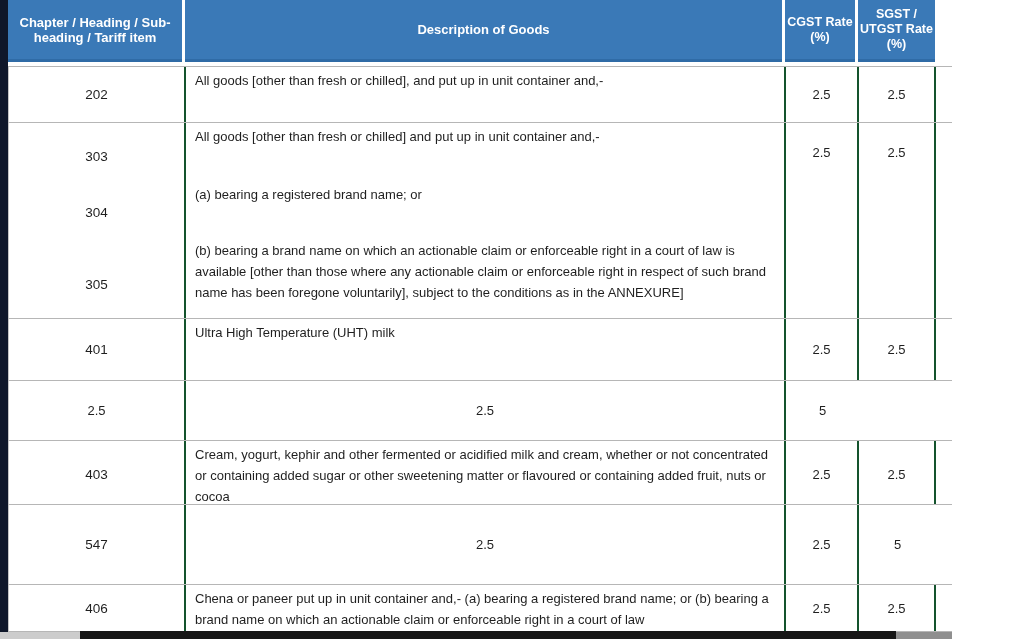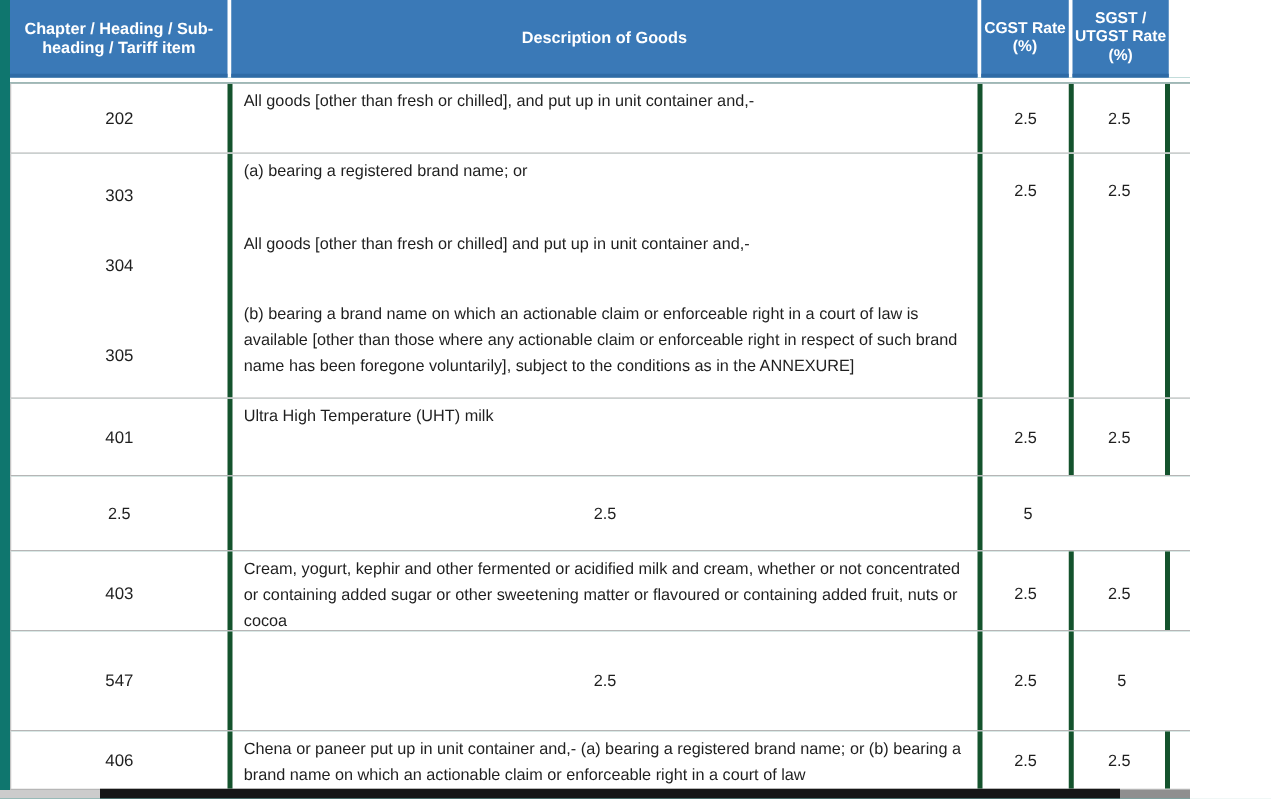--- a/index.html
+++ b/index.html
@@ -1,18 +1,18 @@
 <!DOCTYPE html>
 <html><head>
 <meta charset="utf-8">
 <style>
   html,body{margin:0;padding:0;background:#ffffff;}
   .page{
     position:relative;width:952px;height:639px;overflow:hidden;
-    background:#0f766e;
+    background:#0f172a;
     font-family:"Liberation Sans", sans-serif;
     color:#1f1f1f;
   }
   .table-wrap{position:absolute;left:8px;top:0;width:1006px;}
 
   
   .header-row{
     display:grid;
     grid-template-columns:177px 600px 73px 77px 79px;
     height:62px;background:#ffffff;
@@ -30,21 +30,21 @@
   
   .tbody{border-top:1px solid #b6b6b6;}
   .trow{
     display:grid;
     grid-template-columns:177px 600px 73px 77px 79px;
     border-bottom:1px solid #b6b6b6;
     border-left:1px solid #c4c4c4;
     border-right:1px solid #c4c4c4;
     box-sizing:border-box;background:#ffffff;overflow:hidden;
   }
-  .trow > div{border-right:4px solid #14532d;box-sizing:border-box;min-width:0;}
+  .trow > div{border-right:2px solid #14532d;box-sizing:border-box;min-width:0;}
   .trow > div:last-child{border-right:none;}
 
   .chapter-cell{
     display:flex;align-items:center;justify-content:center;
     font-size:13.5px;text-align:center;
   }
   .desc-cell{
     padding:3px 9px 0 9px;font-size:13px;line-height:21px;
   }
   .desc-cell p{margin:0;}
@@ -102,22 +102,22 @@
         <div class="rate-cell">5</div>
       </div>
 
       <div class="trow r2">
         <div class="chapter-cell">
           <span class="ch">303</span>
           <span class="ch">304</span>
           <span class="ch">305</span>
         </div>
         <div class="desc-cell">
+          <p>All goods [other than fresh or chilled] and put up in unit container and,-</p>
           <p>(a) bearing a registered brand name; or</p>
-          <p>All goods [other than fresh or chilled] and put up in unit container and,-</p>
           <p>(b) bearing a brand name on which an actionable claim or enforceable right in a court of law is available [other than those where any actionable claim or enforceable right in respect of such brand name has been foregone voluntarily], subject to the conditions as in the ANNEXURE]</p>
         </div>
         <div class="rate-cell">2.5</div>
         <div class="rate-cell">2.5</div>
         <div class="rate-cell">5</div>
       </div>
 
       <div class="trow r3">
         <div class="chapter-cell">401</div>
         <div class="desc-cell">

